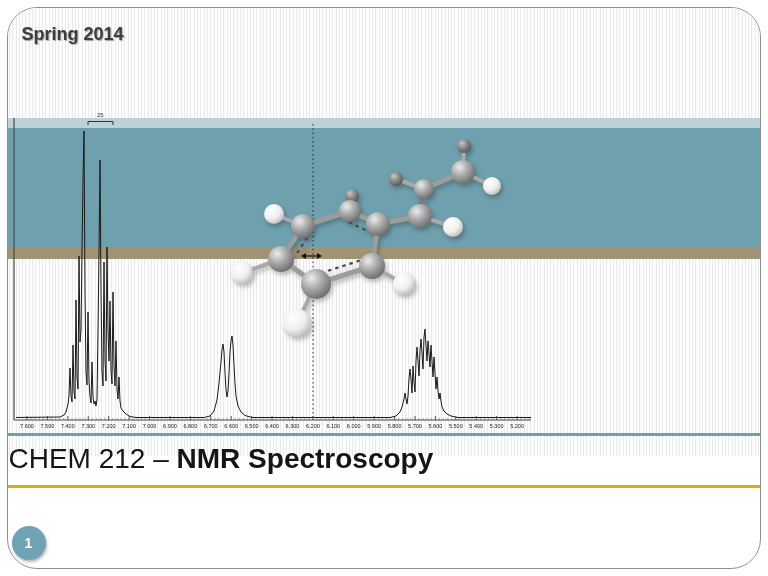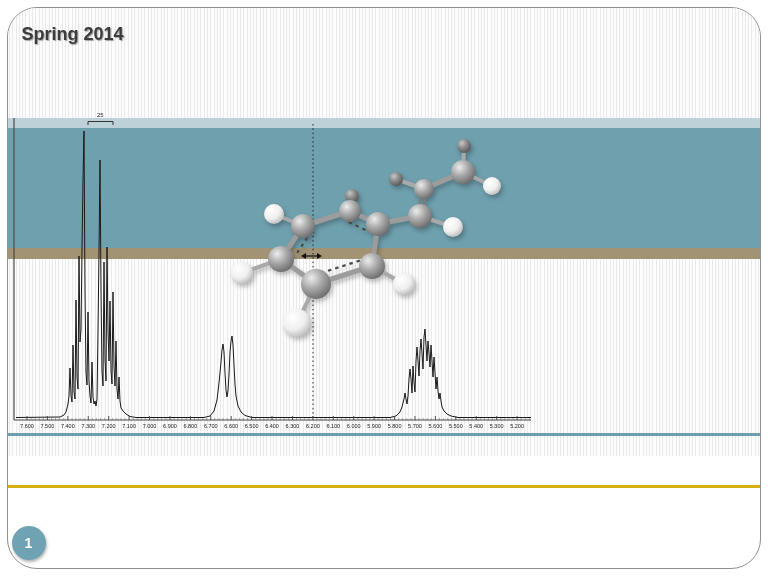--- a/index.html
+++ b/index.html
@@ -272,18 +272,19 @@
             <path d="M301,256 l5,-3 l0,6 z" fill="#111"></path>
             <path d="M322,256 l-5,-3 l0,6 z" fill="#111"></path>
           </g>
         </svg>
 
       <div class="rule rule-teal" style="background: rgb(109, 159, 174);"></div>
       <div class="rule rule-gold" style="background: rgb(214, 176, 19);"></div>
 
       <div class="header">Spring 2014</div>
 
+      <div class="title"><span>CHEM 212 – </span><b>NMR Spectroscopy</b></div>
 
       <div class="page-badge" style="background: rgb(111, 163, 180);">1</div>
 
     </div>
   </div>
 </div>
 
 </body></html>

